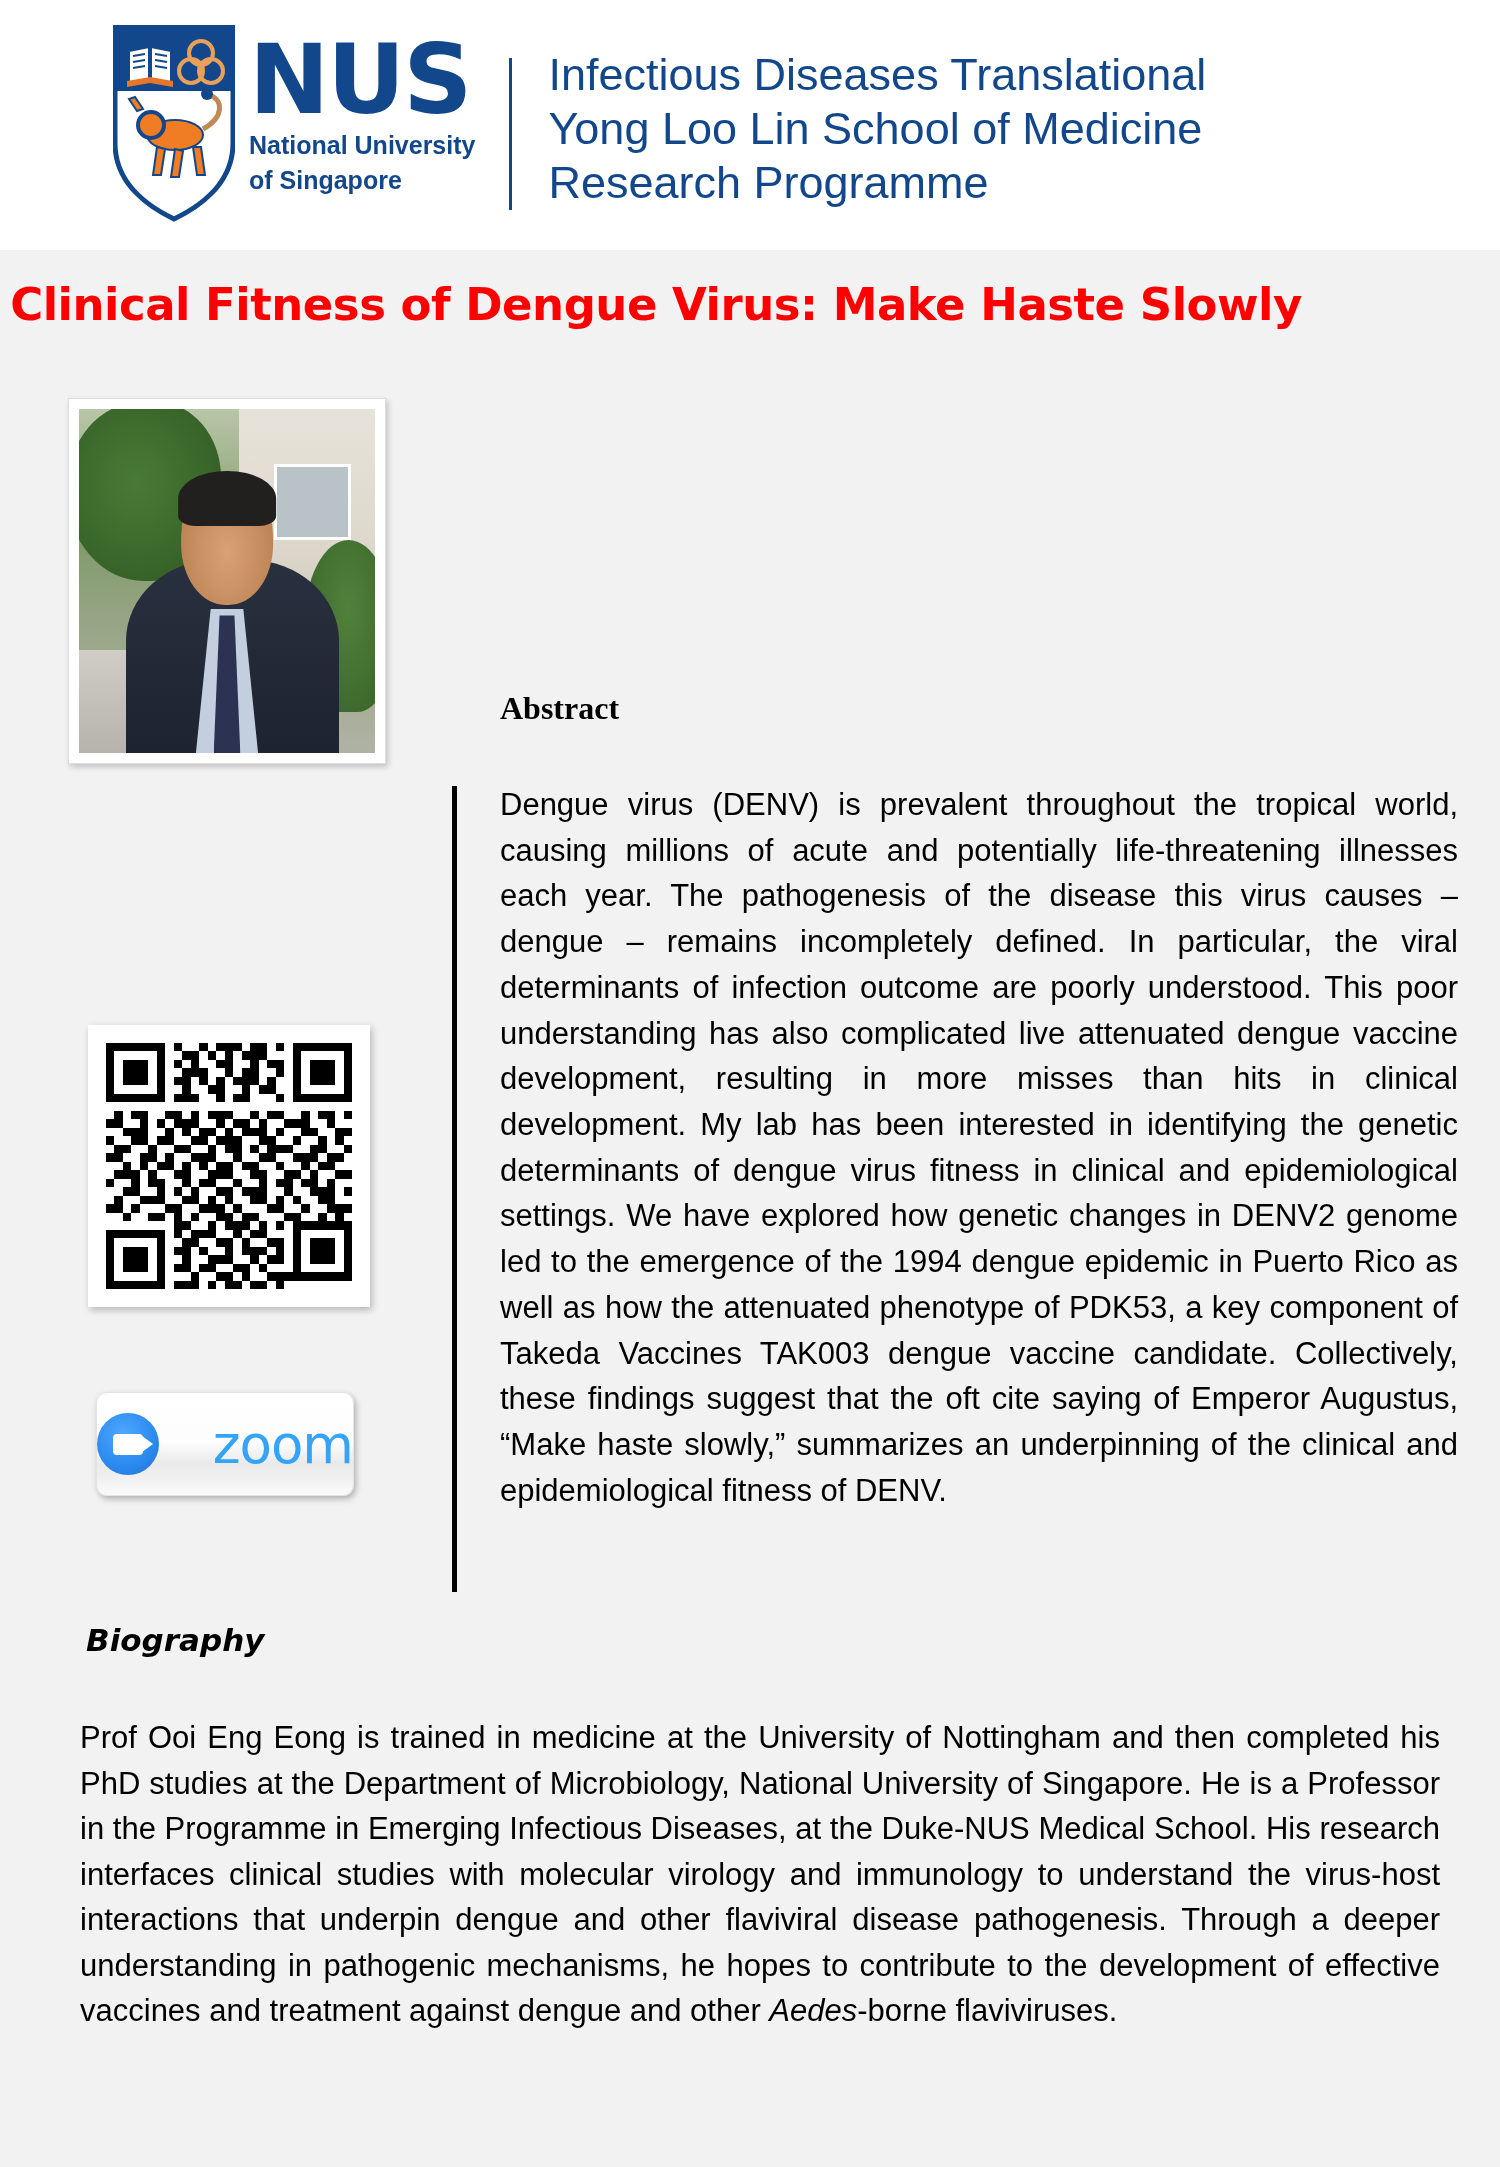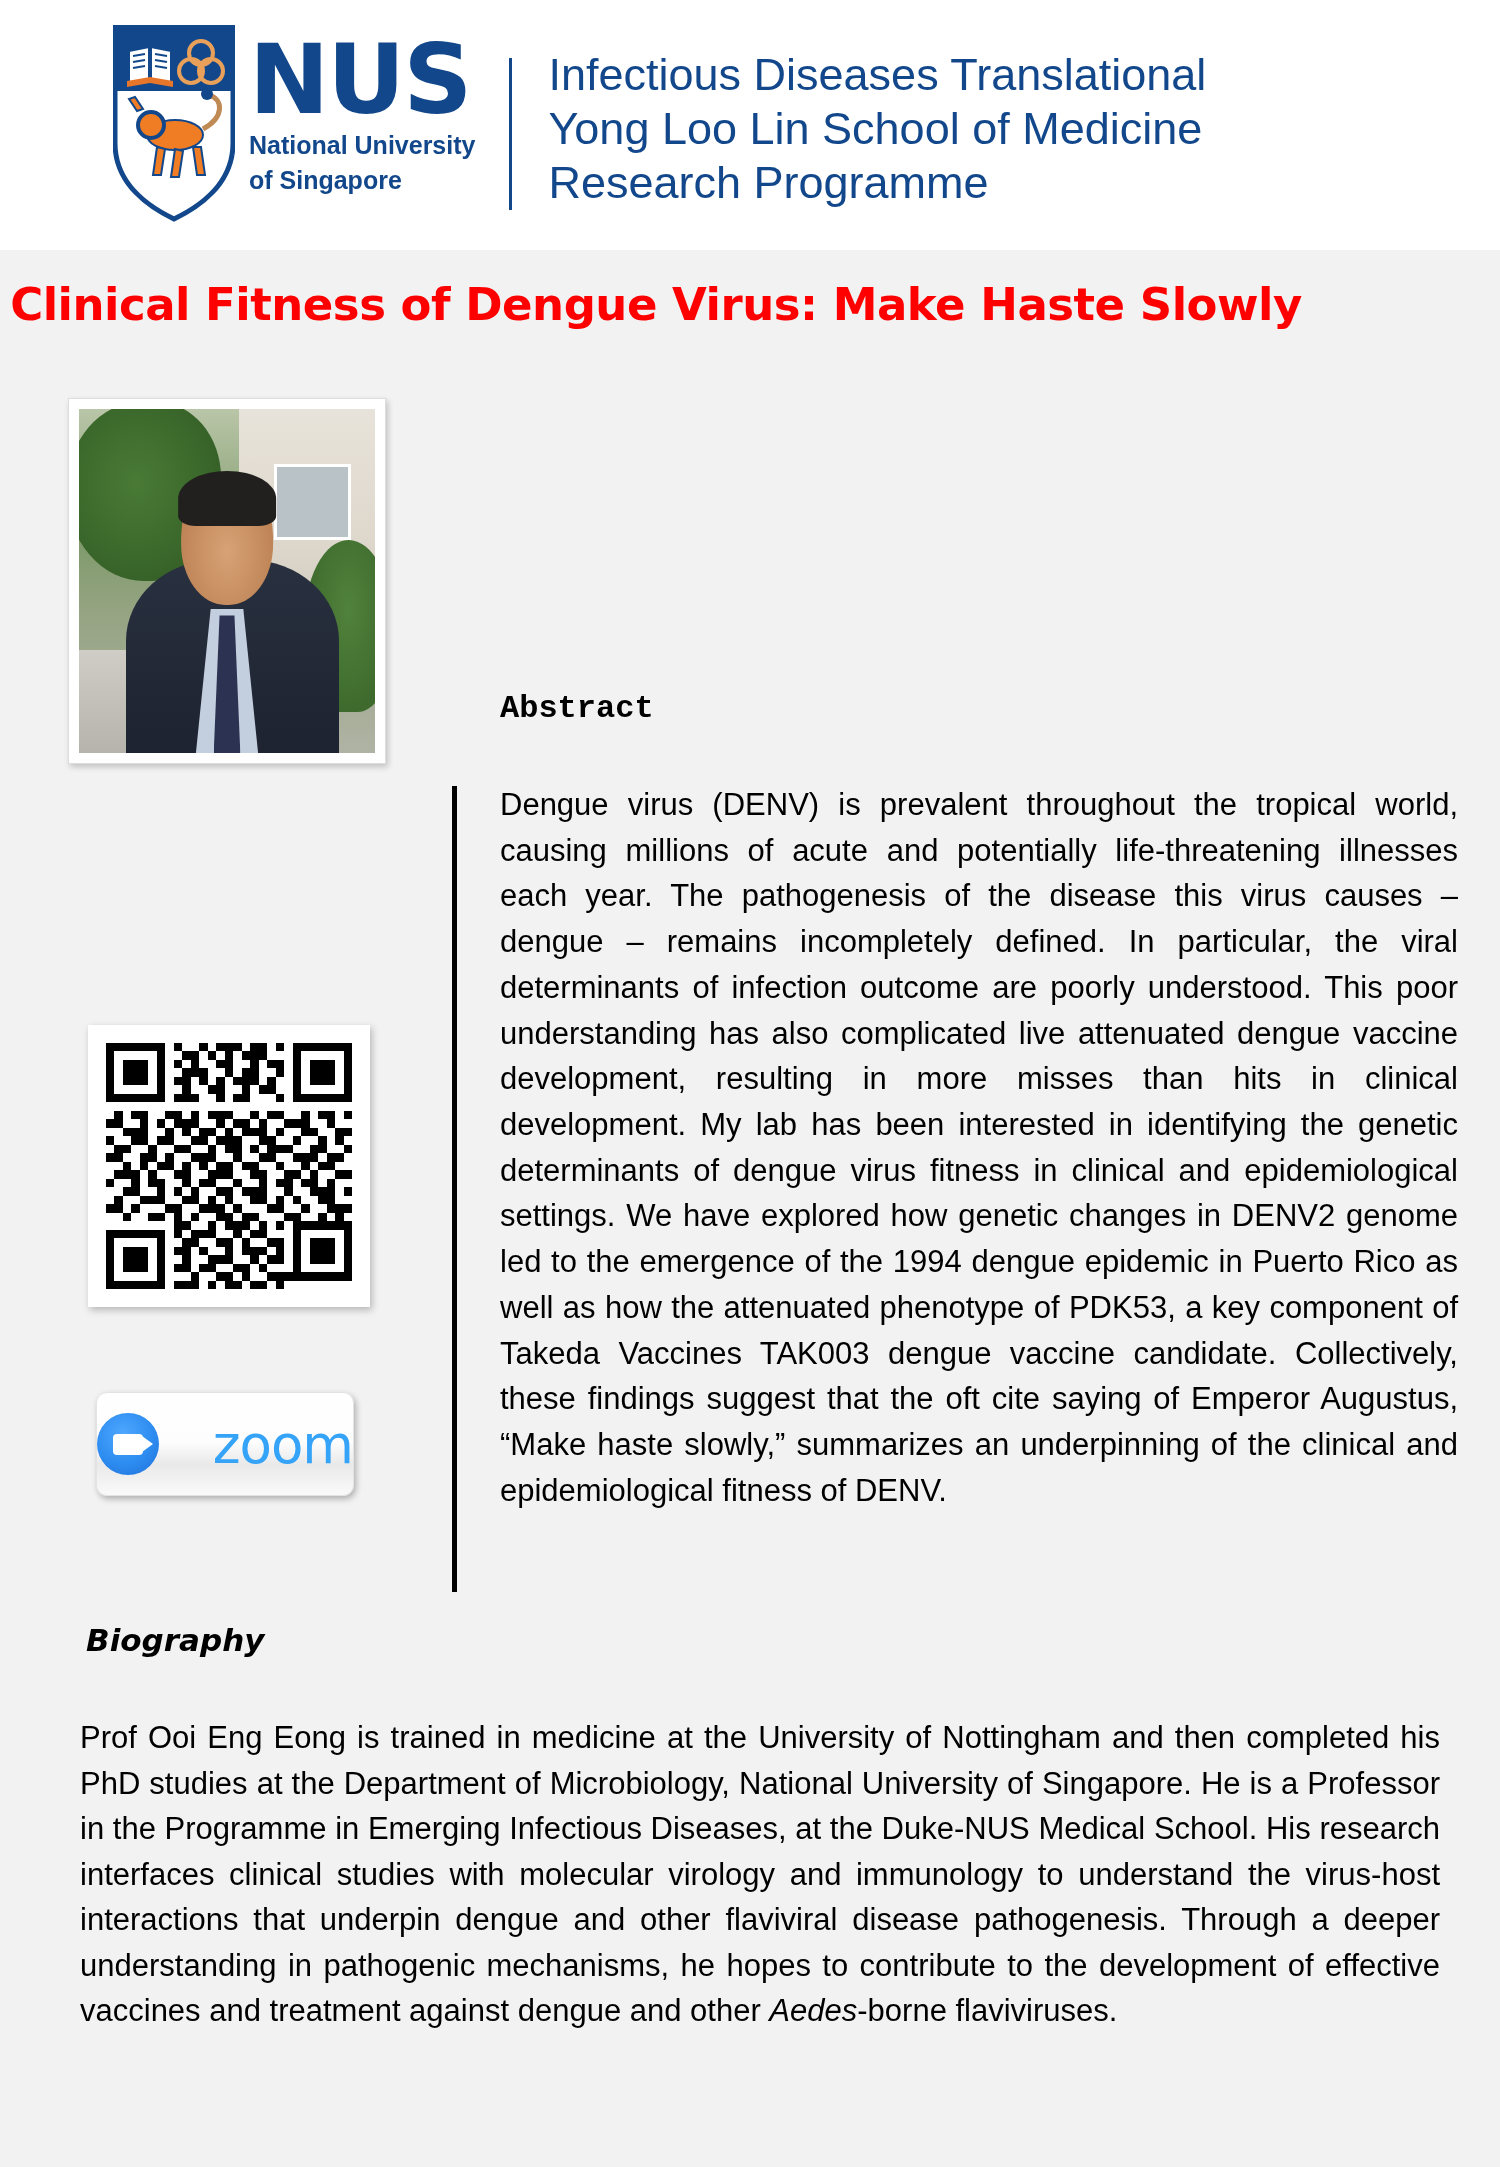--- a/index.html
+++ b/index.html
@@ -245,21 +245,21 @@
     width: 960px;
     font-family: "DejaVu Sans", sans-serif;
     font-weight: bold;
     font-size: 34px;
     line-height: 1.30;
     color: #3d4f63;
   }
   .abstract-label {
     position: absolute;
     left: 500px; top: 690px;
-    font-family: Liberation Mono, monospace;
+    font-family: Liberation Serif, serif;
     font-weight: bold;
     font-size: 32px;
     color: #000000;
   }
   .abstract-body {
     position: absolute;
     left: 500px; top: 782px;
     width: 958px;
     font-family: "Liberation Sans", sans-serif;
     font-size: 31px;

